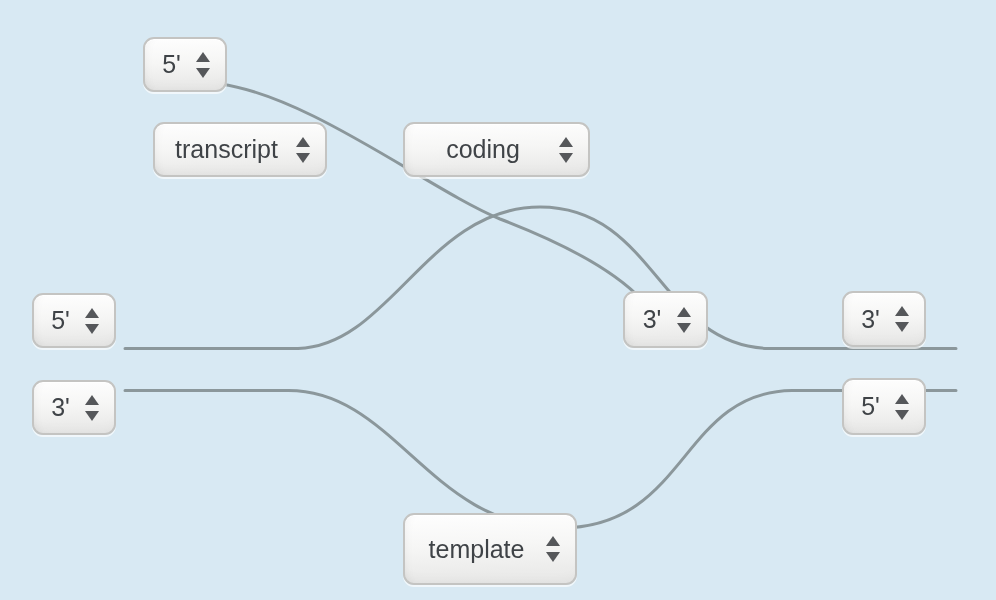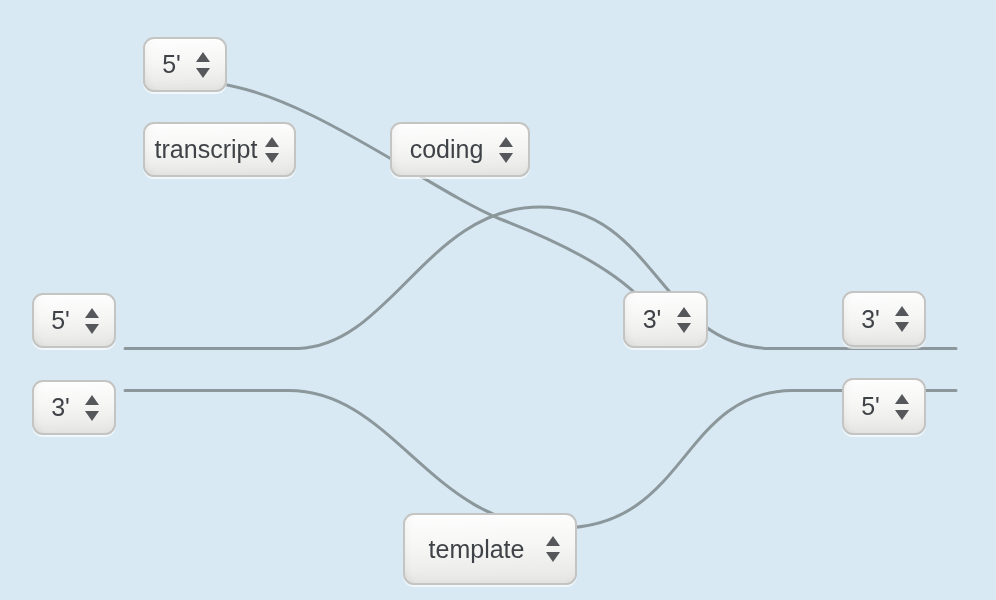--- a/index.html
+++ b/index.html
@@ -63,22 +63,22 @@
     margin-right: 15px;
     margin-left: 6px;
     display: flex;
     align-items: center;
   }
   .stepper svg { display: block; }
   .stepper polygon { fill: var(--arrow); }
 
   
   .pos-transcript-5end   { left: 143px; top: 37px;  width: 84px;  }
-  .pos-transcript-label  { left: 143px; top: 122px; width: 153px; }
-  .pos-coding-label      { left: 390px; top: 122px; width: 140px; }
+  .pos-transcript-label  { left: 153px; top: 122px; width: 174px; }
+  .pos-coding-label      { left: 403px; top: 122px; width: 187px; }
   .pos-top-left-end      { left: 32px;  top: 293px; width: 84px;  }
   .pos-bottom-left-end   { left: 32px;  top: 380px; width: 84px;  }
   .pos-transcript-3end   { left: 623px; top: 291px; width: 85px; height: 57px; }
   .pos-top-right-end     { left: 842px; top: 291px; width: 84px; height: 56px; }
   .pos-bottom-right-end  { left: 842px; top: 378px; width: 84px; height: 57px; }
   .pos-template-label    { left: 403px; top: 513px; width: 174px; height: 72px; }
 </style>
 </head>
 <body>
 

